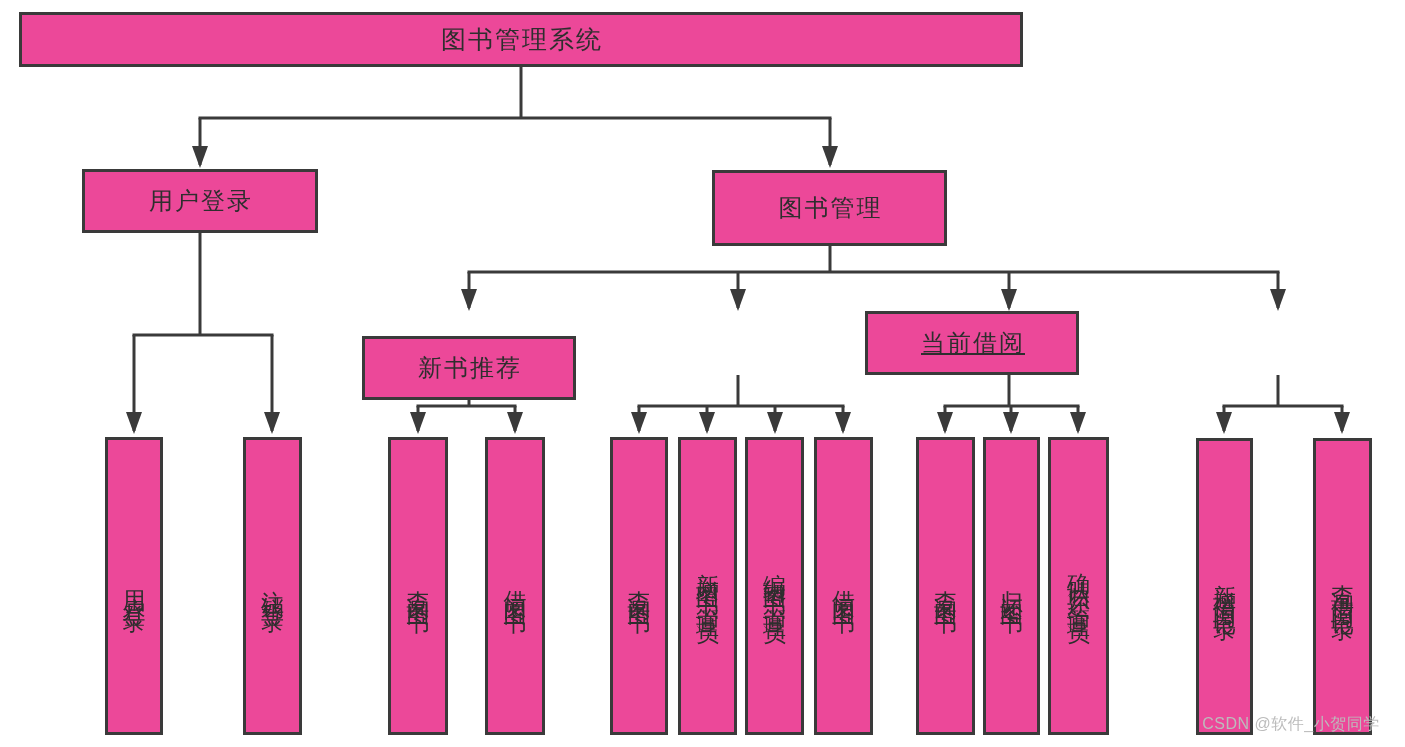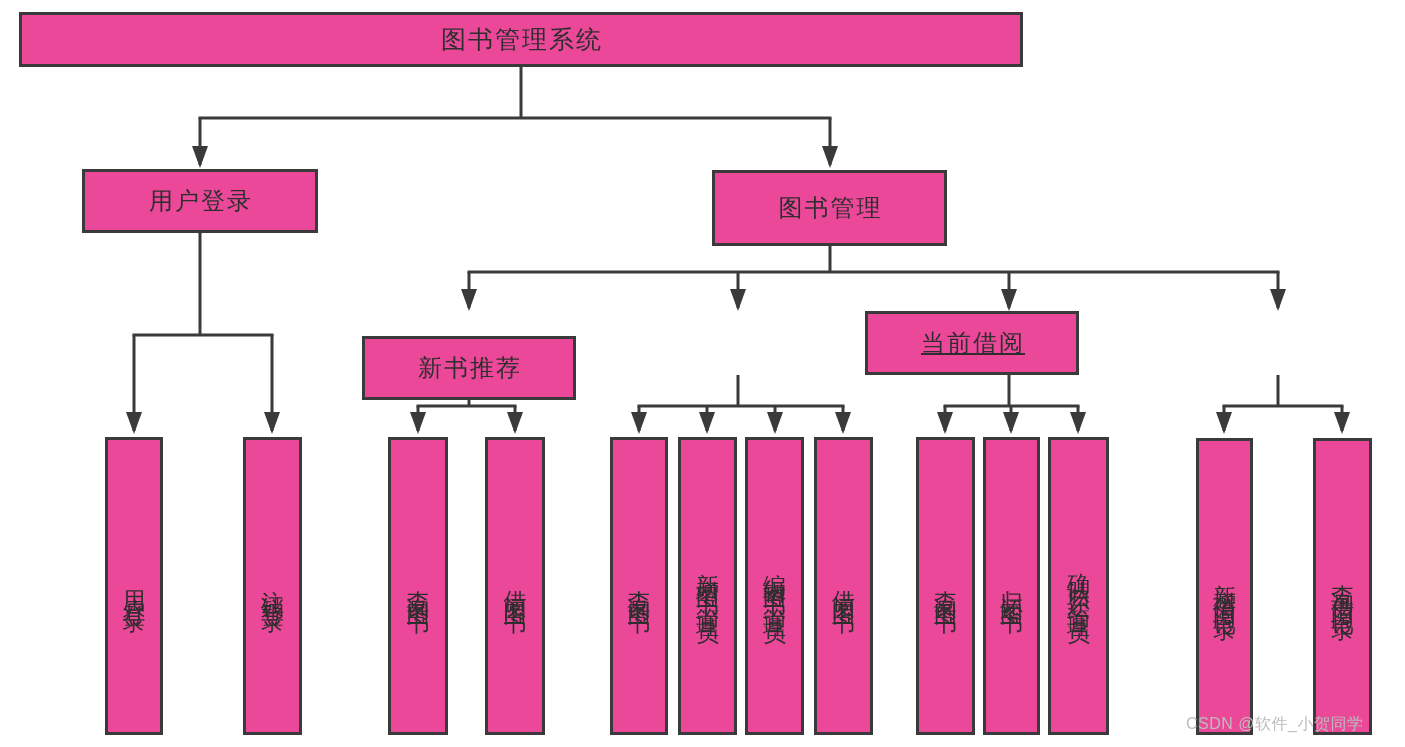--- a/index.html
+++ b/index.html
@@ -50,21 +50,21 @@
   }
   .watermark {
     position: absolute;
     left: 1186px;
     top: 714px;
     width: 210px;
     font-size: 16px;
     letter-spacing: 0.5px;
     color: #bcbcbc;
     white-space: nowrap;
-    text-align: left;
+    text-align: center;
   }
 </style>
 </head>
 <body>
 
 <div id="stage">
 
   <svg id="wires" width="1405" height="747" viewBox="0 0 1405 747">
     <defs>
       <marker id="arw" markerUnits="userSpaceOnUse" markerWidth="16" markerHeight="22" viewBox="0 0 16 22" refX="8" refY="19" orient="0">

